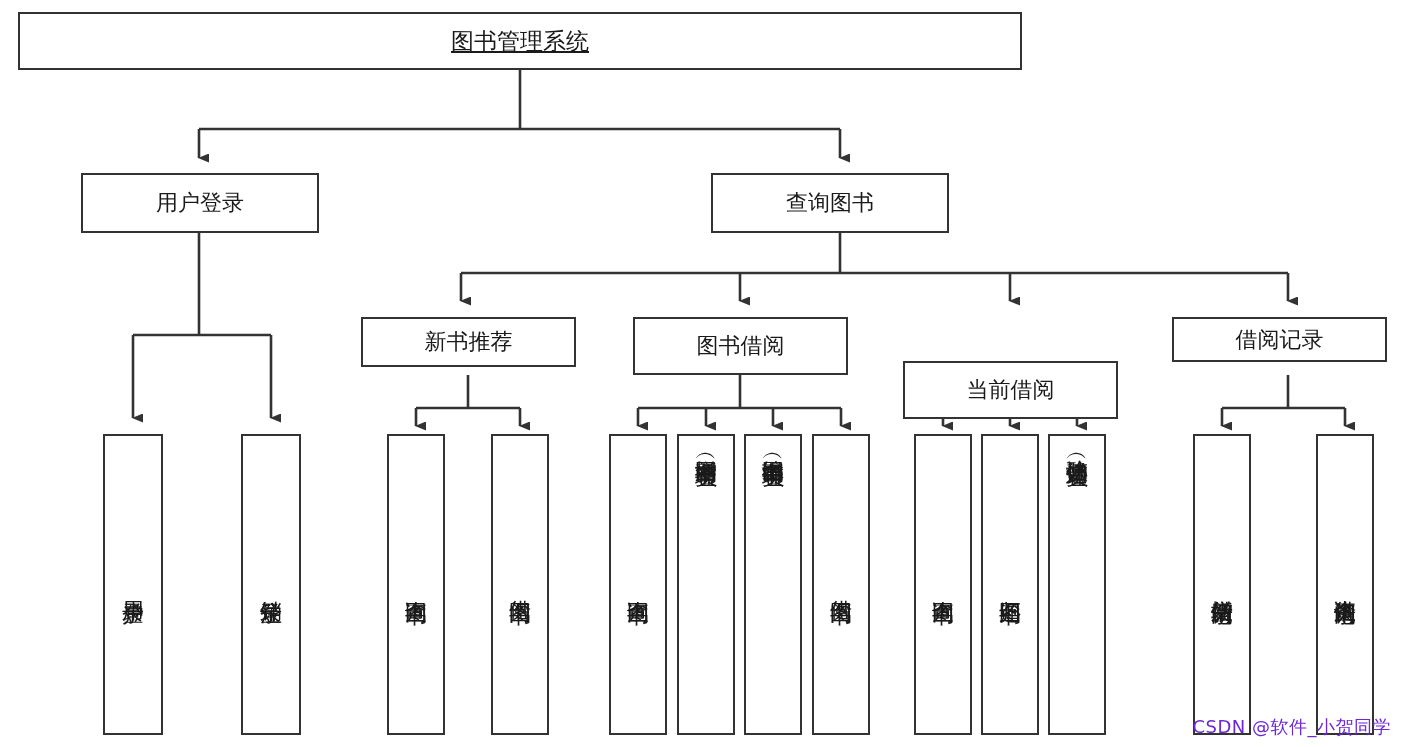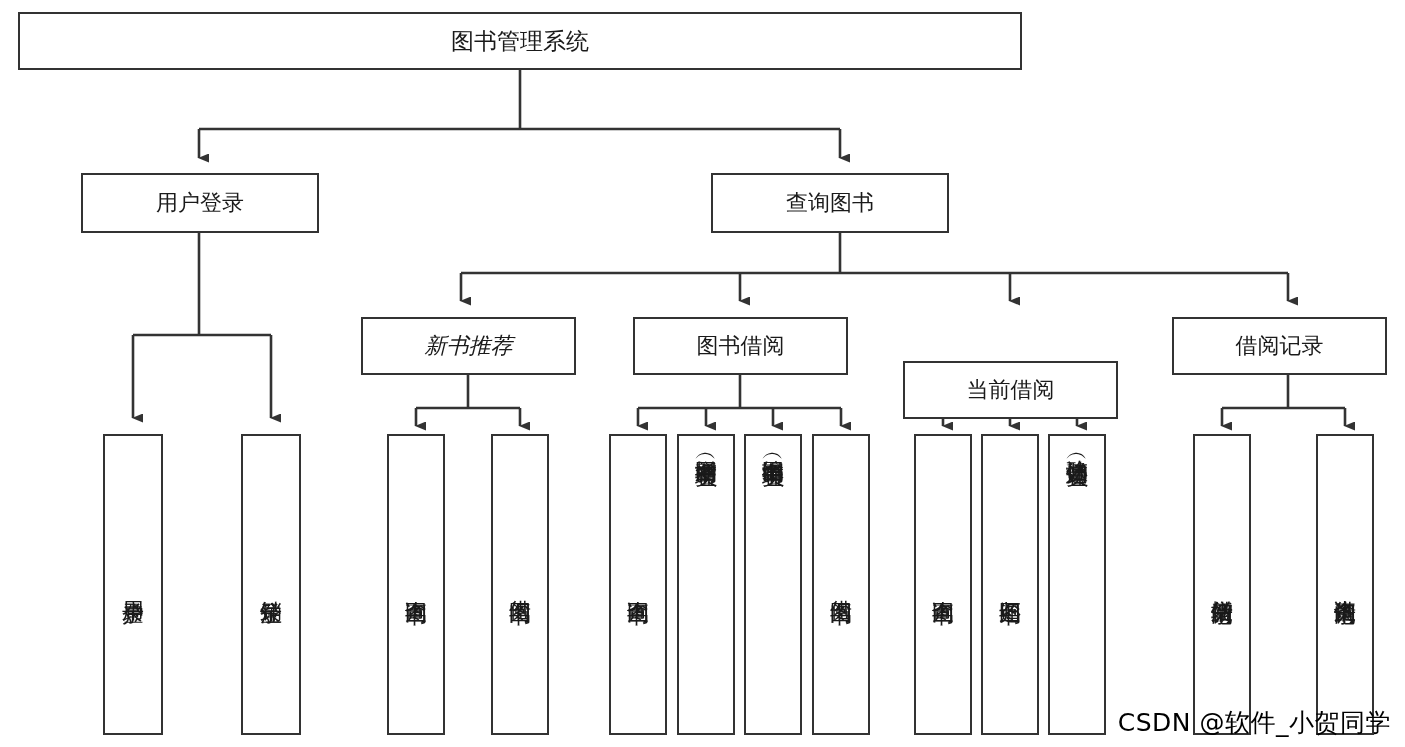--- a/index.html
+++ b/index.html
@@ -31,20 +31,21 @@
     box-sizing: border-box;
     background: #ffffff;
     border: 2px solid #333333;
     display: flex;
     align-items: center;
     justify-content: center;
     color: #1a1a1a;
   }
   .node.root {
     font-size: 23px;
+    text-decoration: underline;
   }
   .node.level2 {
     font-size: 22px;
   }
   .node.leaf {
     align-items: flex-start;
     justify-content: center;
     padding-top: 6px;
   }
   .leaf-text {
@@ -61,22 +62,22 @@
     padding-top: 0;
   }
   .node-label {
     display: block;
     white-space: nowrap;
   }
   #watermark {
     position: absolute;
     right: 14px;
     bottom: 8px;
-    font-size: 25px;
-    color: #000000;
+    font-size: 18px;
+    color: #6d28d9;
     letter-spacing: 0.5px;
     white-space: nowrap;
   }
 </style>
 </head>
 <body>
 
 <div id="diagram-root">
 
   <svg id="edge-layer" viewBox="0 0 1405 747" xmlns="http://www.w3.org/2000/svg">
@@ -134,30 +135,30 @@
     <span class="node-label">图书管理系统</span>
   </div>
 
   <div class="node level2" style="left:81px; top:173px; width:238px; height:60px;">
     <span class="node-label">用户登录</span>
   </div>
   <div class="node level2" style="left:711px; top:173px; width:238px; height:60px;">
     <span class="node-label">查询图书</span>
   </div>
 
-  <div class="node level2" style="left:361px; top:317px; width:215px; height:58px;font-style:italic;">
+  <div class="node level2" style="left:361px; top:317px; width:215px; height:50px;">
     <span class="node-label">新书推荐</span>
   </div>
   <div class="node level2" style="left:633px; top:317px; width:215px; height:58px;">
     <span class="node-label">图书借阅</span>
   </div>
   <div class="node level2" style="left:903px; top:317px; width:215px; height:58px;margin-top:44px;">
     <span class="node-label">当前借阅</span>
   </div>
-  <div class="node level2" style="left:1172px; top:317px; width:215px; height:58px;">
+  <div class="node level2" style="left:1172px; top:317px; width:215px; height:45px;">
     <span class="node-label">借阅记录</span>
   </div>
 
   <div class="node leaf center-text" style="left:103px; top:434px; width:60px; height:301px;">
     <span class="leaf-text">用户登录</span>
   </div>
   <div class="node leaf center-text" style="left:241px; top:434px; width:60px; height:301px;">
     <span class="leaf-text">注销登录</span>
   </div>
 

